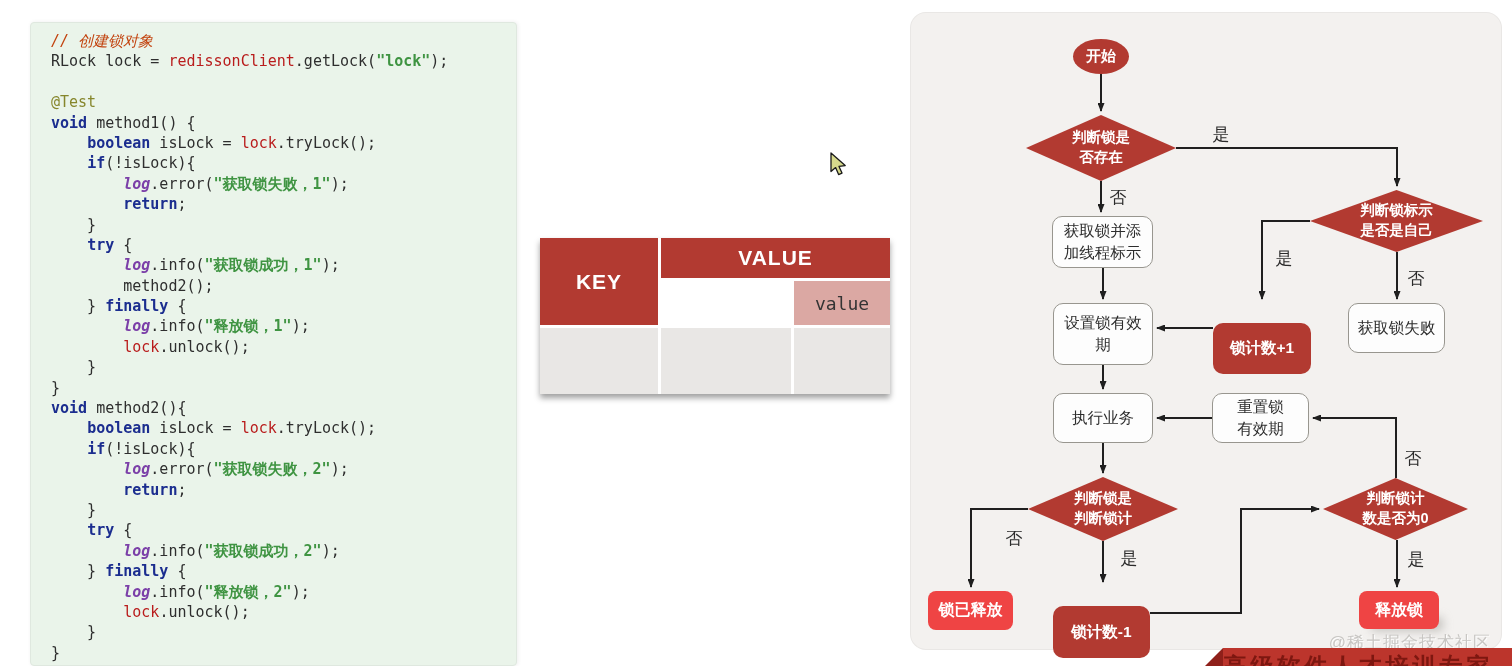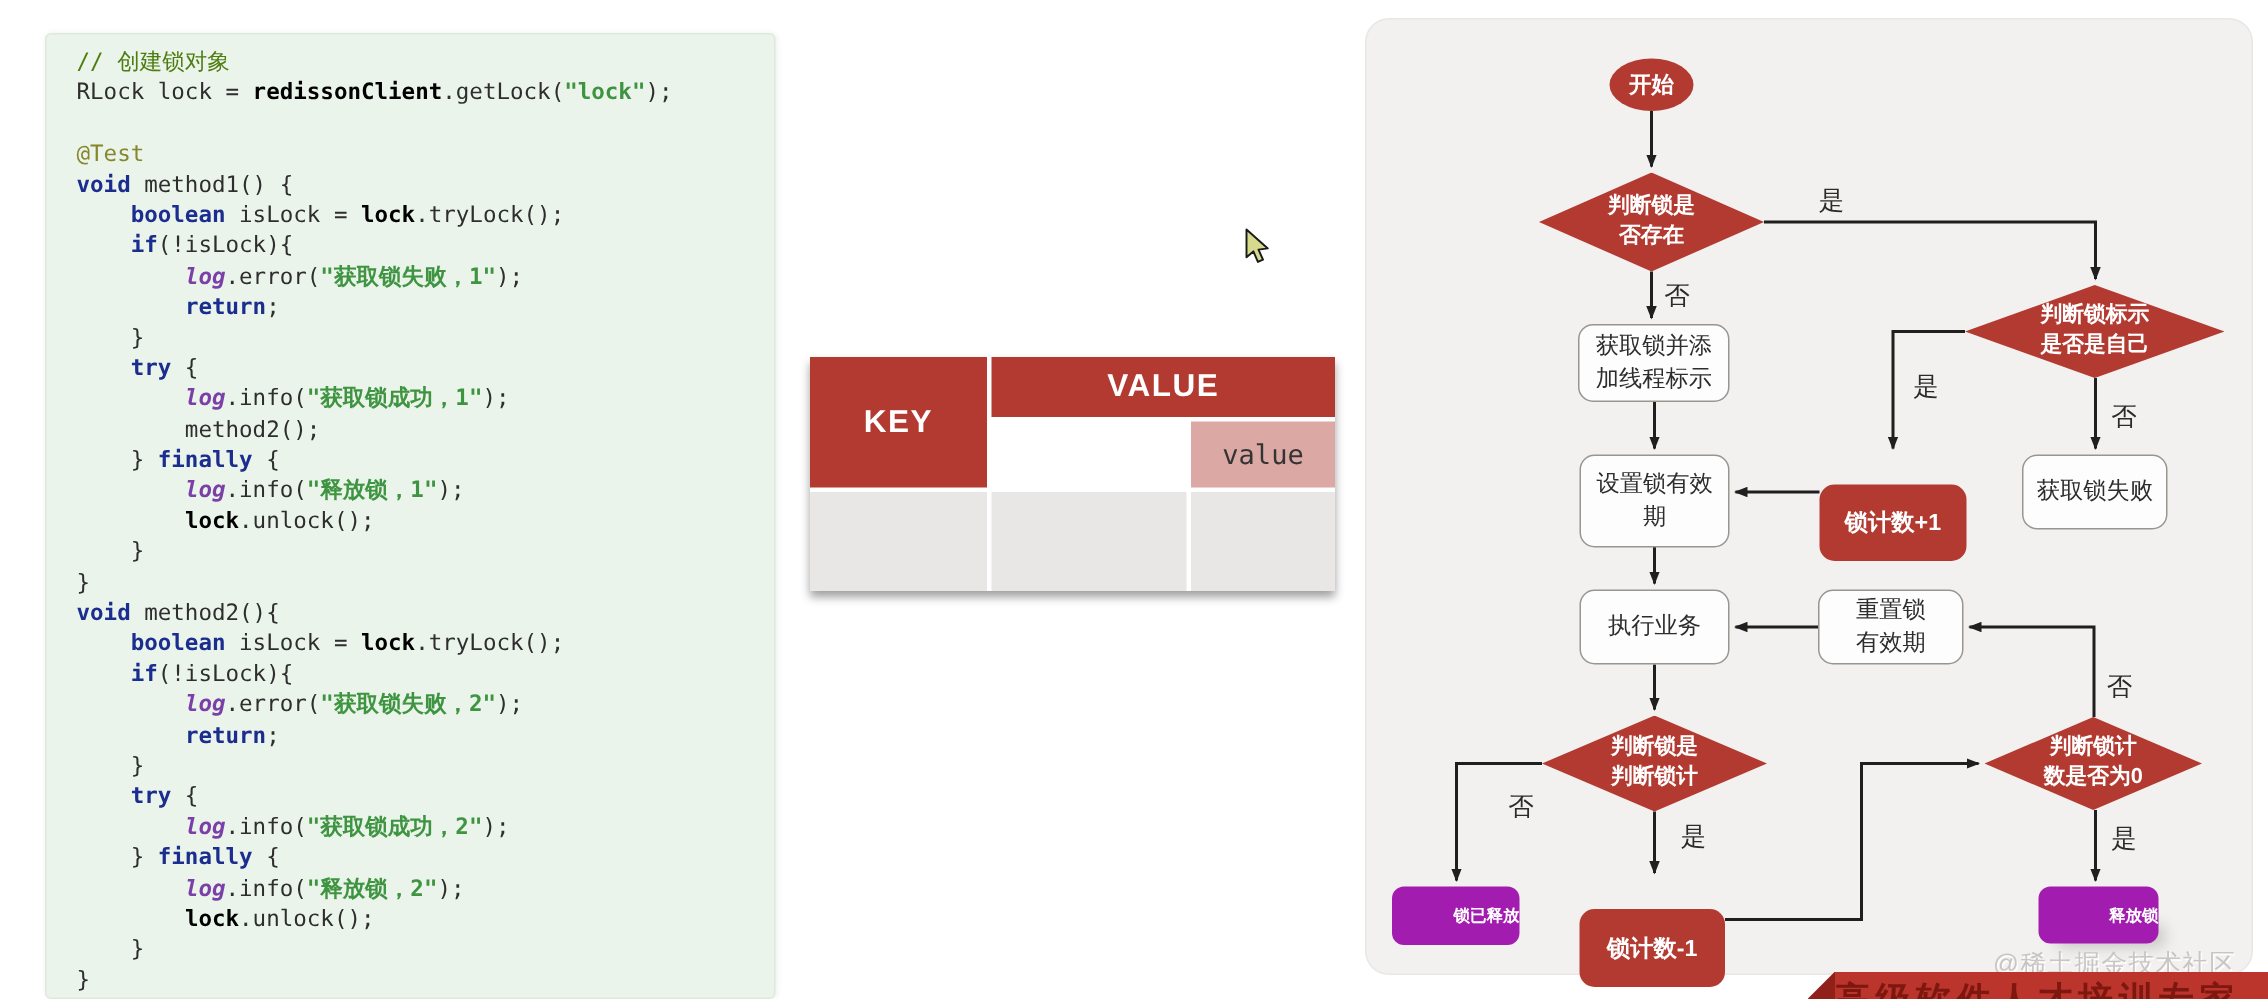--- a/index.html
+++ b/index.html
@@ -10,23 +10,23 @@
   #code-block{
     position:absolute;left:30px;top:22px;width:487px;height:644px;
     background:#eaf4ea;border:1px solid #dfe8df;box-sizing:border-box;
     border-radius:4px;padding:8px 0 0 20px;margin:0;
     font-family:"DejaVu Sans Mono",monospace;font-size:15px;line-height:20.4px;
     box-shadow:1px 0 4px rgba(0,0,0,0.07);
     white-space:pre;overflow:hidden;
   }
   .code-line{height:20.4px;}
   .tk-pln{color:#2e2e2e;}
-  .tk-cmt{color:#4d7c0f;}
+  .tk-cmt{color:#c2410c;font-style:italic;}
   .tk-kw{color:#1b2d8f;font-weight:700;}
-  .tk-fld{color:#000000;font-weight:700;}
+  .tk-fld{color:#b91c1c;font-weight:400;}
   .tk-log{color:#7b3fa8;font-weight:700;font-style:italic;}
   .tk-str{color:#3f9442;font-weight:700;}
   .tk-ann{color:#86862c;}
 
   
   #kv-table{
     position:absolute;left:540px;top:238px;width:350px;
     display:grid;grid-template-columns:118px 130px 96px;grid-template-rows:40px 44px 66px;
     gap:3px;background:#ffffff;
     box-shadow:0 4px 6px rgba(0,0,0,0.38);
@@ -49,21 +49,21 @@
   #edges{position:absolute;left:0;top:0;pointer-events:none;}
   #edges polyline{fill:none;stroke:#1f1f1f;stroke-width:2;}
   .node{position:absolute;display:flex;flex-direction:column;align-items:center;
     justify-content:center;text-align:center;box-sizing:border-box;}
   .node-oval{background:#b23a31;border-radius:50%;color:#fff;font-weight:700;font-size:15px;}
   .node-diamond{background:#b23a31;color:#fff;font-weight:700;font-size:14.5px;
     line-height:1.35;clip-path:polygon(50% 0,100% 50%,50% 100%,0 50%);}
   .node-proc{background:#fdfdfd;border:1.5px solid #98968f;border-radius:10px;
     color:#2d2d2d;font-size:15.5px;line-height:1.4;}
   .node-action{background:#b23a31;border-radius:10px;color:#fff;font-weight:700;font-size:15.5px;margin-top:20px;}
-  .node-end{background:#a21caf;border-radius:8px;color:#fff;font-weight:700;font-size:11px;align-items:flex-end;}
+  .node-end{background:#ef4444;border-radius:8px;color:#fff;font-weight:700;font-size:16px;}
   .edge-label{position:absolute;transform:translate(-50%,-50%);font-size:17px;
     color:#2b2b2b;}
 
   
   #watermark{position:absolute;right:10px;top:618px;font-size:17px;color:#c8c6c3;
     text-shadow:1px 1px 0 rgba(255,255,255,0.85);letter-spacing:1px;}
   #wm-blob{position:absolute;right:58px;top:604px;width:72px;height:14px;
     background:rgba(158,156,152,0.55);filter:blur(5px);border-radius:4px;}
 
   

